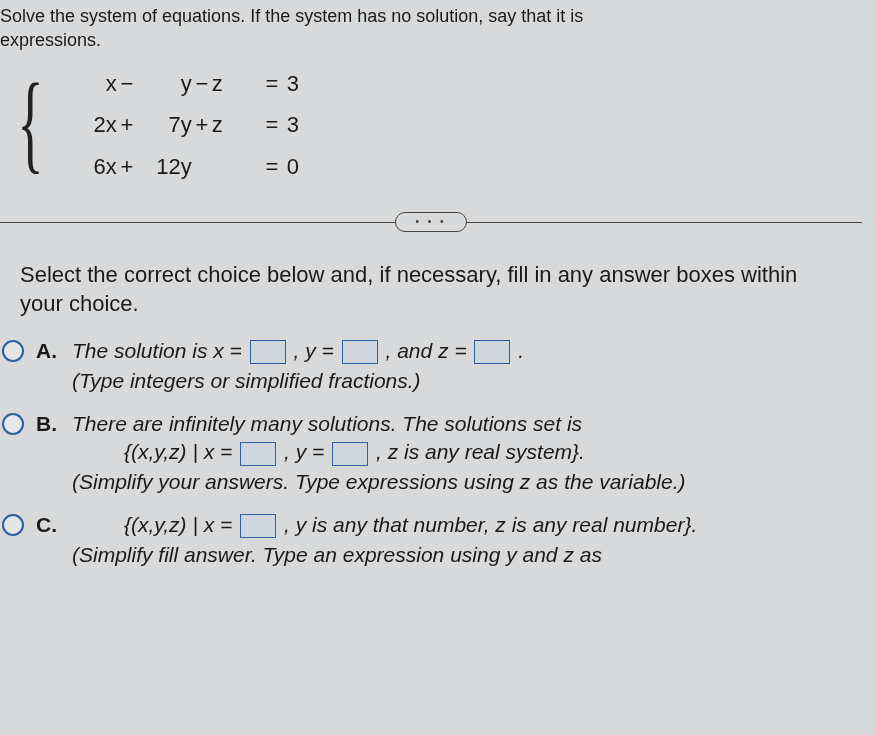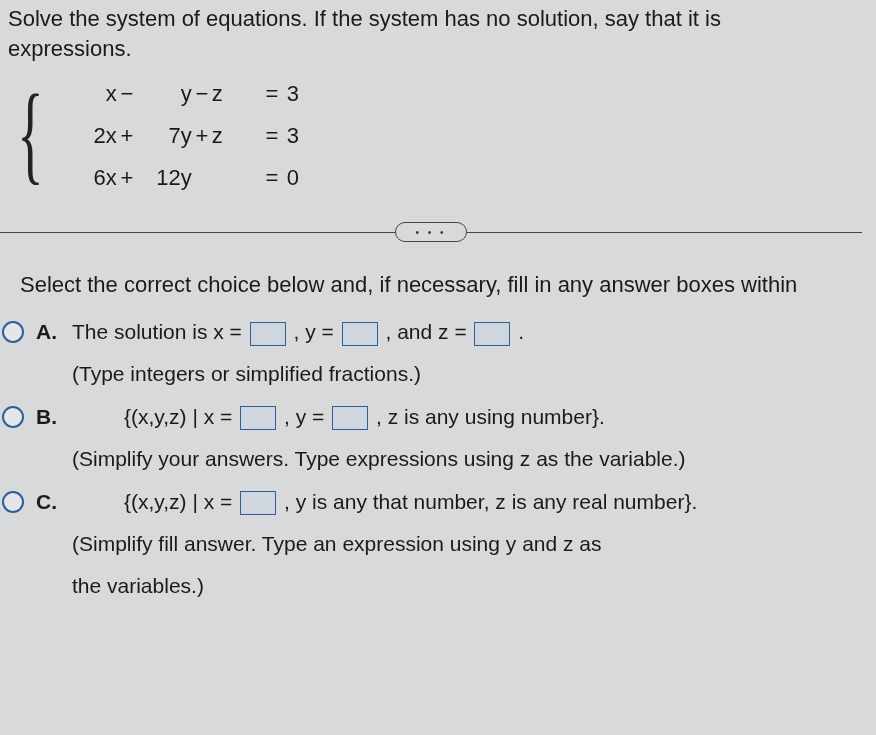--- a/index.html
+++ b/index.html
@@ -7,21 +7,21 @@
       font-family: Arial, Helvetica, sans-serif;
       font-size: 21px;
       color: #1a1a1a;
       background: #d8d9da;
       width: 876px;
       height: 735px;
       overflow: hidden;
       line-height: 1.35;
     }
     .page { padding: 0 14px 0 0; }
-    .question-text { padding: 4px 10px 6px 8px; font-size: 22px; }
+    .question-text { padding: 4px 10px 6px 0; font-size: 18px; }
     .equations {
       display: flex;
       align-items: center;
       margin: 10px 0 10px 0;
       padding-left: 4px;
     }
     .brace {
       font-size: 110px;
       line-height: 0.85;
       font-weight: 100;
@@ -82,30 +82,30 @@
       flex-shrink: 0;
       background: #e4e6e8;
       cursor: pointer;
     }
     .choice-label {
       font-weight: bold;
       margin: 0 10px 0 12px;
       min-width: 26px;
       flex-shrink: 0;
     }
-    .choice-body { flex: 1; }
+    .choice-body { flex: 1; font-style: italic; }
     .answer-box {
       display: inline-block;
       width: 36px; height: 24px;
       border: 1.5px solid #2a5fa0;
       background: #cfd6de;
       vertical-align: middle;
       margin: 0 2px;
     }
-    .choice-body .hint { margin-top: 14px; }
+    .choice-body .hint { margin-top: 2px; }
     .indent { padding-left: 52px; }
   </style>
 </head>
 <body>
 
 <div class="page">
   <div class="question-text">
     <span>Solve the system of equations. If the system has no solution, say that it is</span><br>
     <span>expressions.</span>
   </div>
@@ -141,20 +141,21 @@
 
   <div class="divider-wrap">
     <div class="divider-line"></div>
     <div class="dots-pill">
       <span>• • •</span>
     </div>
   </div>
 
   <div class="select-text">
     <span>Select the correct choice below and, if necessary, fill in any answer boxes within</span><br>
+    <span>your choice.</span>
   </div>
 
   <div class="choice">
     <div class="radio"></div>
     <div class="choice-label">A.</div>
     <div class="choice-body">
       <span>The solution is x =</span>
       <span class="answer-box"></span>
       <span>, y =</span>
       <span class="answer-box"></span>
@@ -162,38 +163,38 @@
       <span class="answer-box"></span>
       <span>.</span>
       <div class="hint">(Type integers or simplified fractions.)</div>
     </div>
   </div>
 
   <div class="choice">
     <div class="radio"></div>
     <div class="choice-label">B.</div>
     <div class="choice-body">
+      <div>There are infinitely many solutions. The solutions set is</div>
       <div class="indent">
         <span>{(x,y,z) | x =</span>
         <span class="answer-box"></span>
         <span>, y =</span>
         <span class="answer-box"></span>
-        <span>, z is any using number}.</span>
+        <span>, z is any real system}.</span>
       </div>
       <div class="hint">(Simplify your answers. Type expressions using z as the variable.)</div>
     </div>
   </div>
 
   <div class="choice">
     <div class="radio"></div>
     <div class="choice-label">C.</div>
     <div class="choice-body">
       <div class="indent">
         <span>{(x,y,z) | x =</span>
         <span class="answer-box"></span>
         <span>, y  is any that number, z is any real number}.</span>
       </div>
       <div class="hint">(Simplify fill answer. Type an expression using y and z as</div>
-      <div class="hint">the variables.)</div>
     </div>
   </div>
 
 </div>
 
 </body></html>

